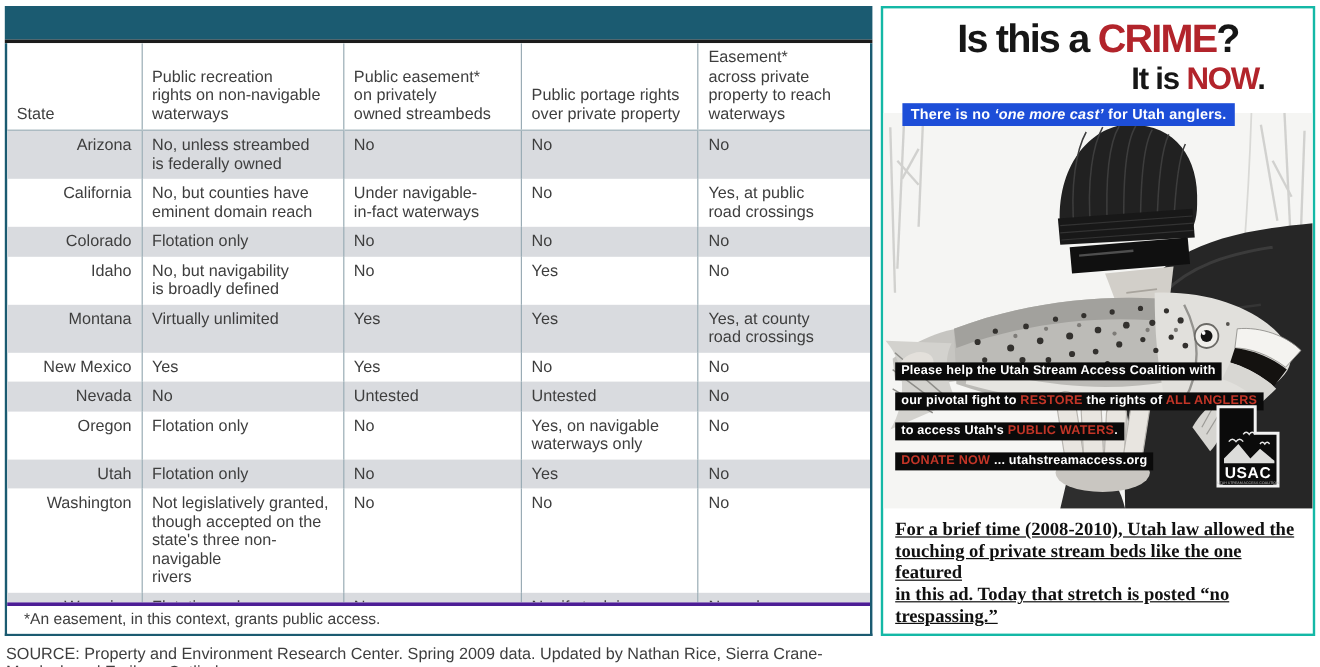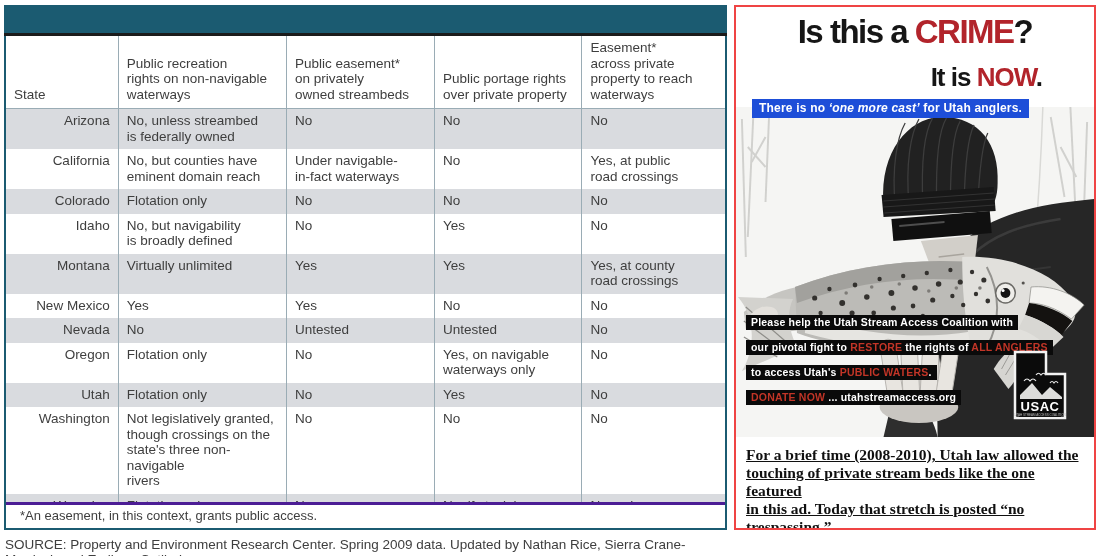--- a/index.html
+++ b/index.html
@@ -23,27 +23,27 @@
   table.laws td.state{text-align:right;white-space:nowrap;}
   table.laws th+th,table.laws td+td{border-left:1px solid #9aacb5;}
   table.laws col.c1{width:15.6%;} table.laws col.c2{width:23.4%;}
   table.laws col.c3{width:20.6%;} table.laws col.c4{width:20.5%;} table.laws col.c5{width:19.9%;}
   tbody tr:nth-child(odd){background:#d9dbdf;}
   .footnote{border-top:3px solid #4c1d95;font-size:13px;color:#3e3e3e;
       padding:3px 8px 5px 14px;background:#fff;}
   .source{font-size:13.5px;color:#3e3e3e;margin:7px 0 0 1px;}
   
   .right{flex:1;}
-  .ad{box-sizing:border-box;border:2px solid #ef4444;height:525px;background:#fff;
+  .ad{box-sizing:border-box;border:2px solid #14b8a6;height:525px;background:#fff;
       position:relative;overflow:hidden;}
   .headline{margin-top:8px;text-align:center;font-size:33px;font-weight:800;
       letter-spacing:-1.5px;color:#161616;line-height:1.02;}
   .headline .red,.subhead .red{color:#b2242b;}
-  .subhead{text-align:right;padding-right:52px;font-size:26px;font-weight:800;
-      letter-spacing:-1px;color:#161616;line-height:1.05;margin-top:15px;}
+  .subhead{text-align:right;padding-right:40px;font-size:26px;font-weight:800;
+      letter-spacing:-1px;color:#161616;line-height:1.05;margin-top:3px;}
   .tagline-row{position:relative;z-index:3;margin:7px 0 -11px 16px;}
   .tagline{display:inline-block;background:#1d4ed8;color:#fff;font-size:12px;
       font-weight:bold;padding:2px 7px 3px 7px;letter-spacing:.2px;}
   .tagline .qi{font-style:italic;}
   .photo-wrap{position:relative;height:330px;overflow:hidden;}
   .photo-wrap svg.scene{display:block;width:100%;height:330px;}
   .overlay{position:absolute;left:10px;bottom:22px;}
   .ov-line{display:table;background:#0a0a0a;color:#fff;font-size:10.5px;font-weight:bold;
       padding:1px 5px 2px 5px;margin-bottom:10px;letter-spacing:.2px;white-space:nowrap;}
   .ov-line .red{color:#c23527;}
@@ -155,21 +155,21 @@
             <tr>
               <td class="state">Utah</td>
               <td>Flotation only</td>
               <td>No</td>
               <td>Yes</td>
               <td>No</td>
             </tr>
             <tr>
               <td class="state">Washington</td>
               <td>Not legislatively granted,
-though crossings on the
+though accepted on the
 state's three non-navigable
 rivers</td>
               <td>No</td>
               <td>No</td>
               <td>No</td>
             </tr>
             <tr>
               <td class="state">Wyoming</td>
               <td>Flotation only</td>
               <td>No</td>

